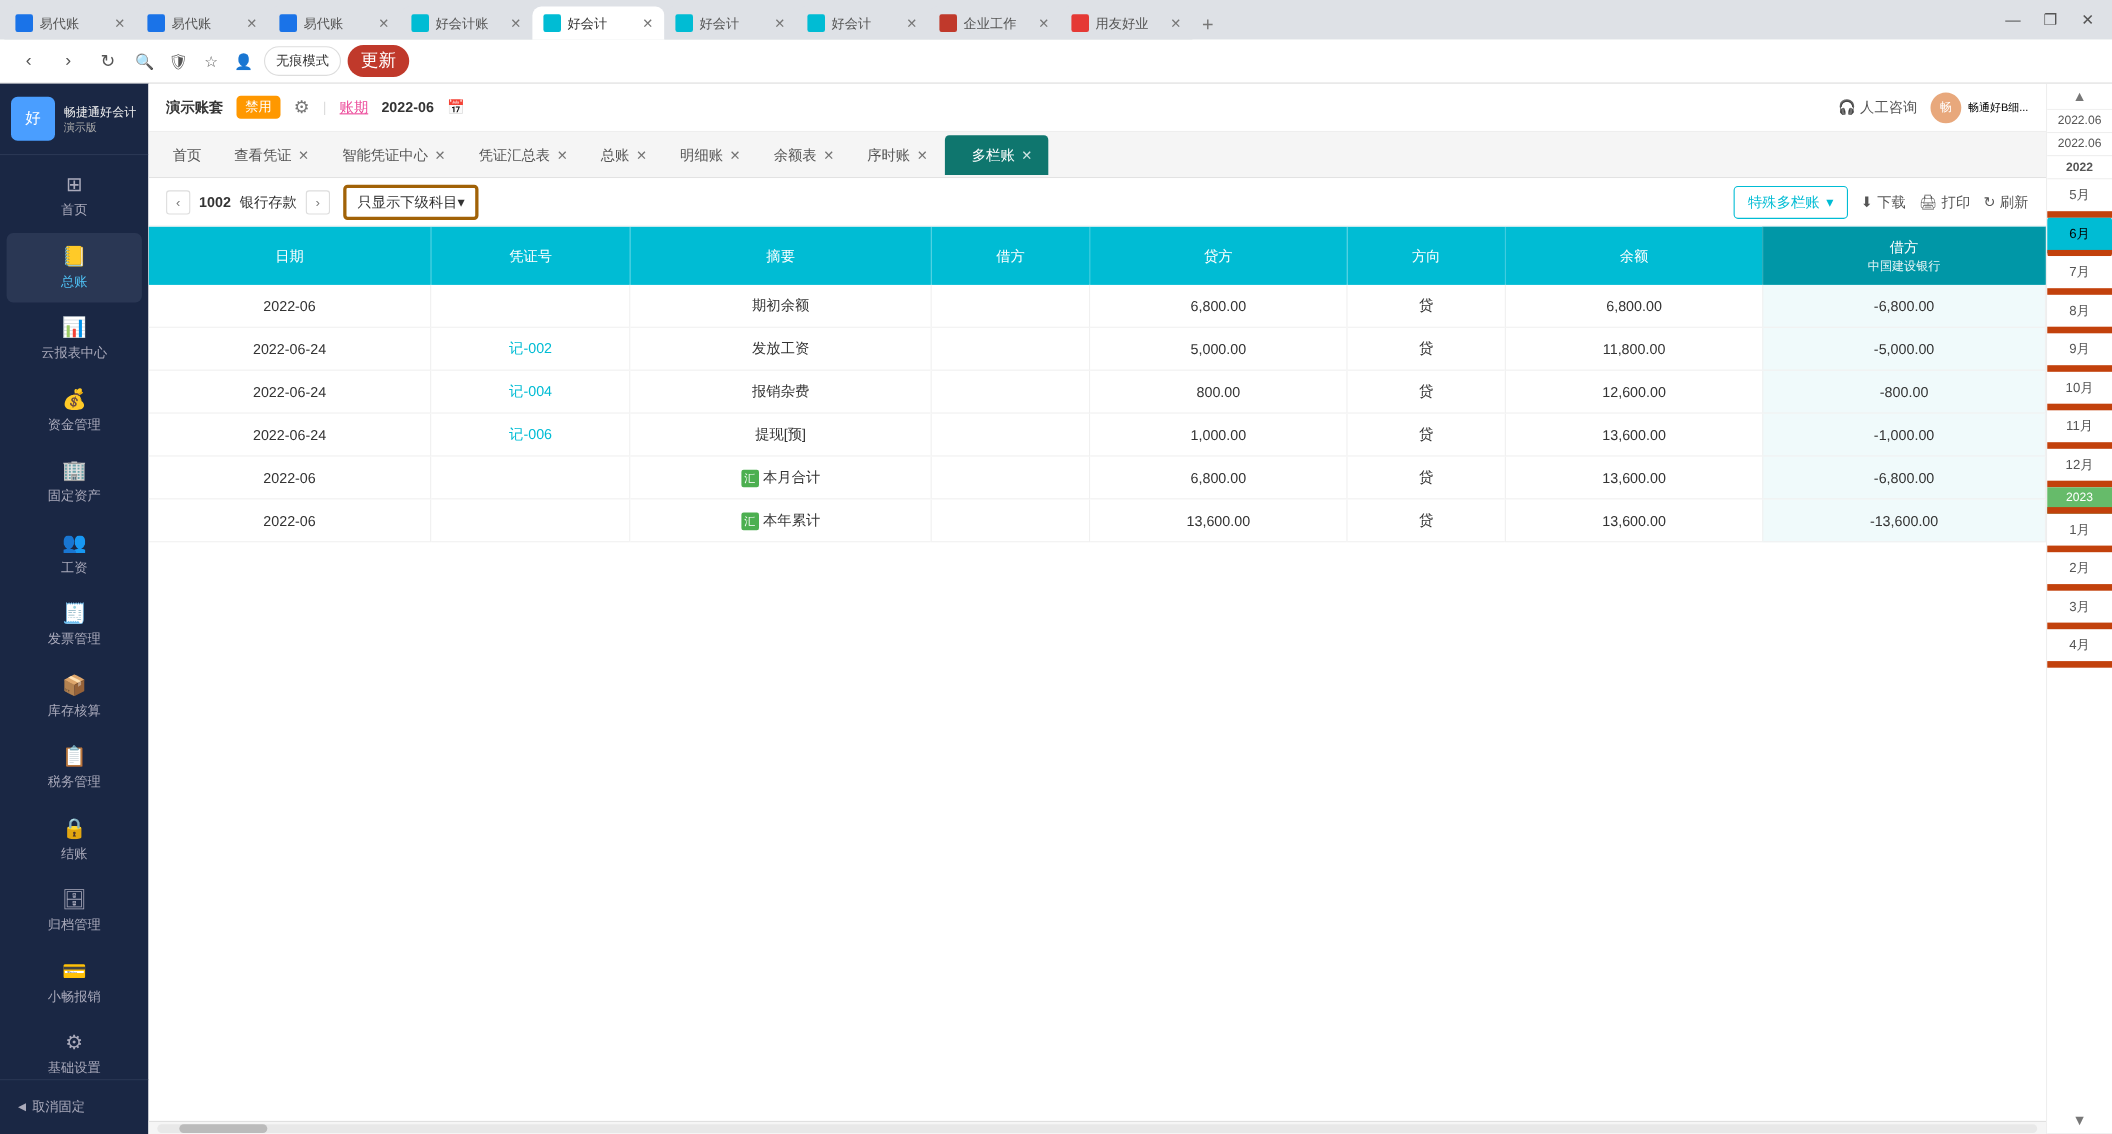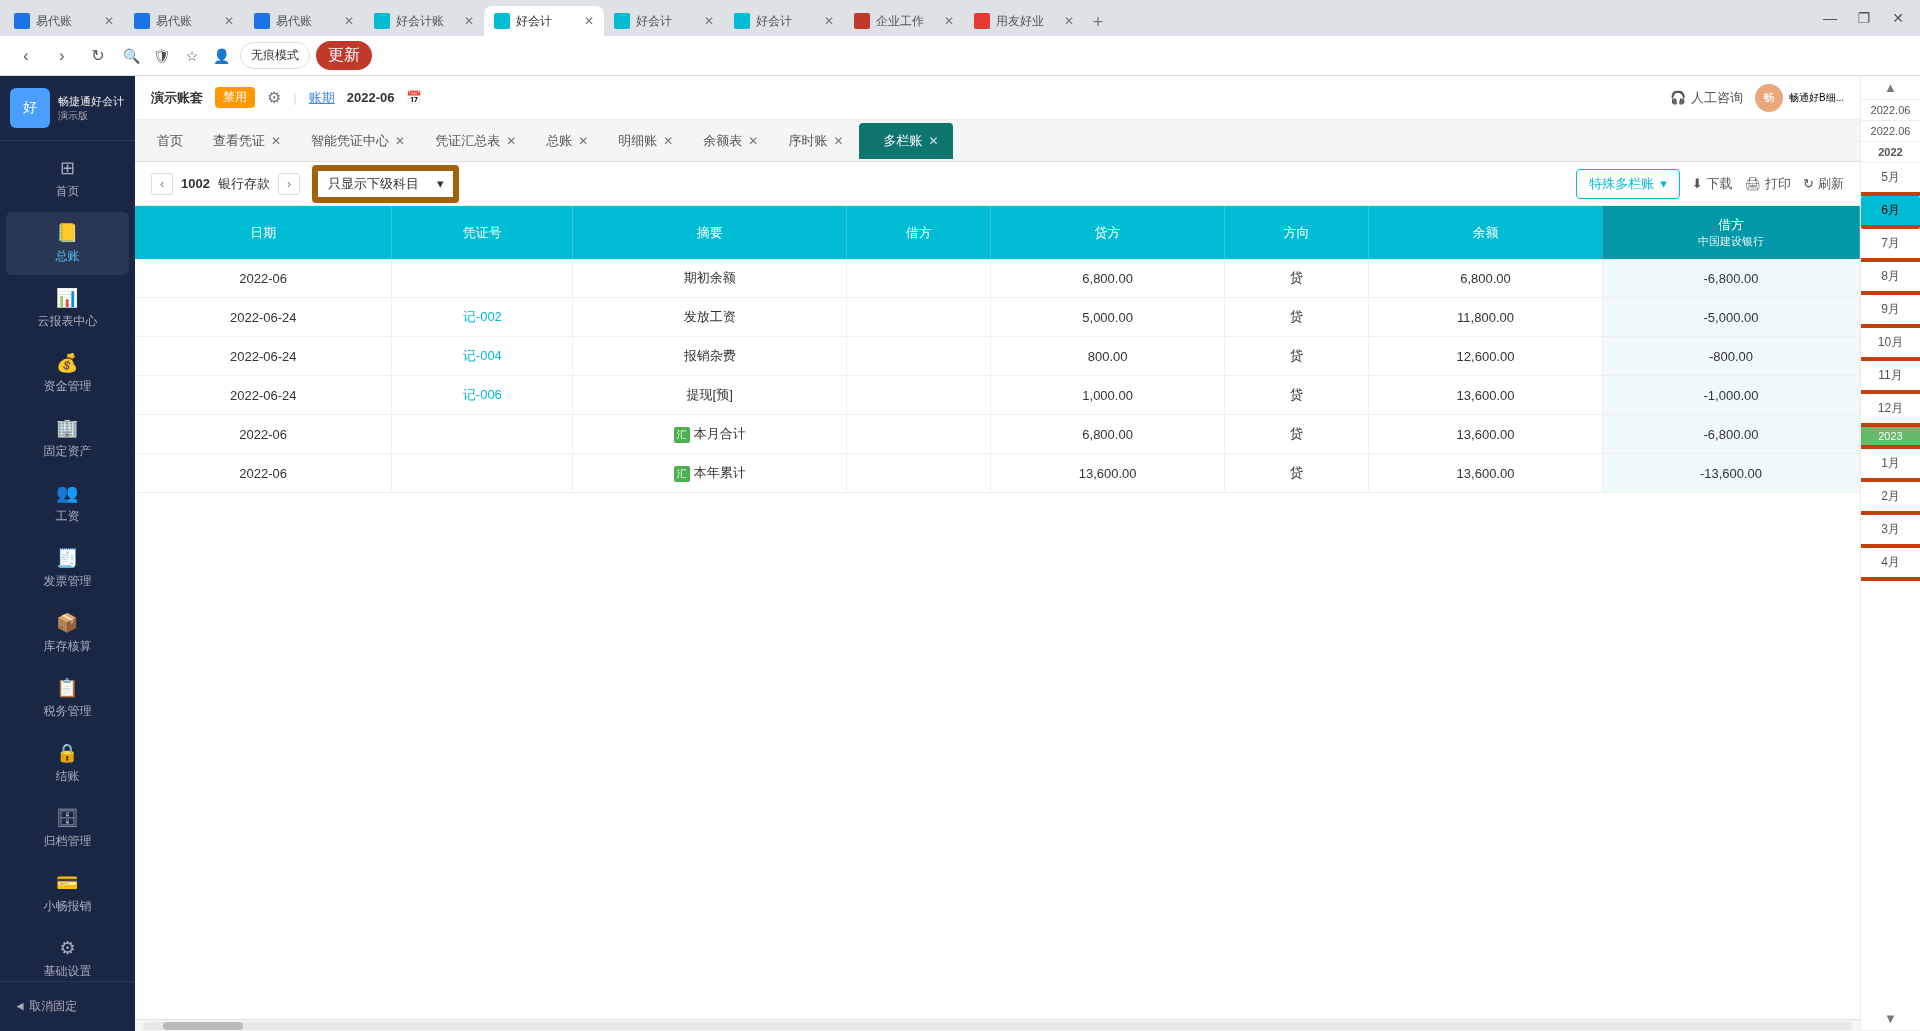--- a/index.html
+++ b/index.html
@@ -40,59 +40,59 @@
     .sidebar-footer { padding: 10px; border-top: 1px solid #2a3754; }
     .sidebar-footer-item { display: flex; align-items: center; gap: 6px; color: #aab; font-size: 12px; cursor: pointer; padding: 6px 4px; }
 
     
     .main-content { flex: 1; display: flex; flex-direction: column; overflow: hidden; background: #fff; }
 
     
     .top-bar { height: 44px; background: #fff; border-bottom: 1px solid #eee; display: flex; align-items: center; padding: 0 16px; gap: 12px; flex-shrink: 0; }
     .account-name { font-size: 13px; color: #333; font-weight: bold; }
     .tag-btn { background: #ff9800; color: #fff; border-radius: 4px; padding: 2px 8px; font-size: 12px; cursor: pointer; }
-    .period-label { font-size: 13px; color: #3b82f6; text-decoration: underline; }
+    .period-label { font-size: 13px; color: #ec4899; text-decoration: underline; }
     .period-value { font-size: 13px; color: #333; font-weight: bold; }
     .top-bar-right { margin-left: auto; display: flex; align-items: center; gap: 12px; }
     .consult-btn { display: flex; align-items: center; gap: 4px; color: #555; font-size: 13px; cursor: pointer; }
     .user-info { display: flex; align-items: center; gap: 6px; cursor: pointer; }
 
     
     .tab-nav { height: 42px; background: #f5f5f5; border-bottom: 1px solid #e0e0e0; display: flex; align-items: center; padding: 0 8px; gap: 2px; flex-shrink: 0; overflow-x: auto; }
     .nav-tab { height: 36px; padding: 0 14px; display: flex; align-items: center; gap: 6px; font-size: 13px; color: #555; cursor: pointer; border-radius: 4px 4px 0 0; white-space: nowrap; }
     .nav-tab.active { background: #0f766e; color: #fff; padding-left: 24px; }
     .nav-tab .close-x { font-size: 12px; color: inherit; opacity: 0.8; cursor: pointer; }
 
     
     .toolbar { height: 44px; background: #fff; border-bottom: 1px solid #eee; display: flex; align-items: center; padding: 0 16px; gap: 12px; flex-shrink: 0; }
     .subject-nav { display: flex; align-items: center; gap: 8px; }
     .subject-nav-btn { width: 22px; height: 22px; display: flex; align-items: center; justify-content: center; border: 1px solid #ddd; border-radius: 3px; cursor: pointer; color: #777; font-size: 12px; }
     .subject-code { font-size: 13px; color: #333; font-weight: bold; }
     .subject-name { font-size: 13px; color: #333; }
-    .filter-select { display: flex; align-items: center; gap: 18px; border: 6px solid #a16207; border-radius: 4px; padding: 4px 10px; font-size: 13px; color: #333; cursor: pointer; }
+    .filter-select { display: flex; align-items: center; gap: 0; border: 3px solid #a16207; border-radius: 4px; padding: 4px 10px; font-size: 13px; color: #333; cursor: pointer; }
     .toolbar-right { margin-left: auto; display: flex; align-items: center; gap: 12px; }
     .special-btn { border: 1px solid #00bcd4; color: #00bcd4; border-radius: 4px; padding: 5px 12px; font-size: 13px; cursor: pointer; display: flex; align-items: center; gap: 6px; text-align: right; }
     .toolbar-action { display: flex; align-items: center; gap: 4px; color: #555; font-size: 13px; cursor: pointer; }
 
     
     .table-container { flex: 1; overflow: auto; }
     table { width: 100%; border-collapse: collapse; }
     thead tr { background: #00bcd4; color: #fff; }
     thead th { padding: 10px 12px; font-size: 13px; font-weight: normal; text-align: center; border-right: 1px solid rgba(255,255,255,0.2); white-space: nowrap; }
     thead th.extra-col { background: #0097a7; }
     tbody tr { border-bottom: 1px solid #f0f0f0; }
     tbody td { padding: 10px 12px; font-size: 13px; color: #333; text-align: center; border-right: 1px solid #f0f0f0; }
     tbody td.text-right { text-align: center; }
     tbody td.link { color: #00bcd4; cursor: pointer; }
     .summary-icon { display: inline-flex; align-items: center; justify-content: center; width: 16px; height: 16px; background: #4caf50; color: #fff; border-radius: 2px; font-size: 10px; margin-right: 4px; }
 
     
     .right-panel { width: 60px; background: #fff; border-left: 1px solid #eee; display: flex; flex-direction: column; flex-shrink: 0; overflow: hidden; }
     .month-list { flex: 1; overflow-y: auto; display: flex; flex-direction: column; }
-    .month-item { padding: 6px 4px; text-align: center; font-size: 12px; color: #555; cursor: pointer; border-bottom: 4px solid #c2410c; }
+    .month-item { padding: 6px 4px; text-align: center; font-size: 12px; color: #555; cursor: pointer; border-bottom: 6px solid #c2410c; }
     .month-item.active { background: #00bcd4; color: #000000; border-radius: 2px; }
     .month-item.year-badge { background: #66bb6a; color: #fff; font-size: 11px; padding: 3px 4px; }
     .scroll-arrow { height: 24px; display: flex; align-items: center; justify-content: center; cursor: pointer; color: #777; border-bottom: 1px solid #f0f0f0; }
 
     
     .bottom-scroll { height: 12px; background: #f5f5f5; border-top: 1px solid #e0e0e0; display: flex; align-items: center; flex-shrink: 0; }
     .scroll-track { flex: 1; height: 8px; background: #e8e8e8; border-radius: 4px; margin: 0 8px; position: relative; }
     .scroll-thumb { width: 80px; height: 8px; background: #bbb; border-radius: 4px; position: absolute; left: 20px; }
   </style>
 </head>

